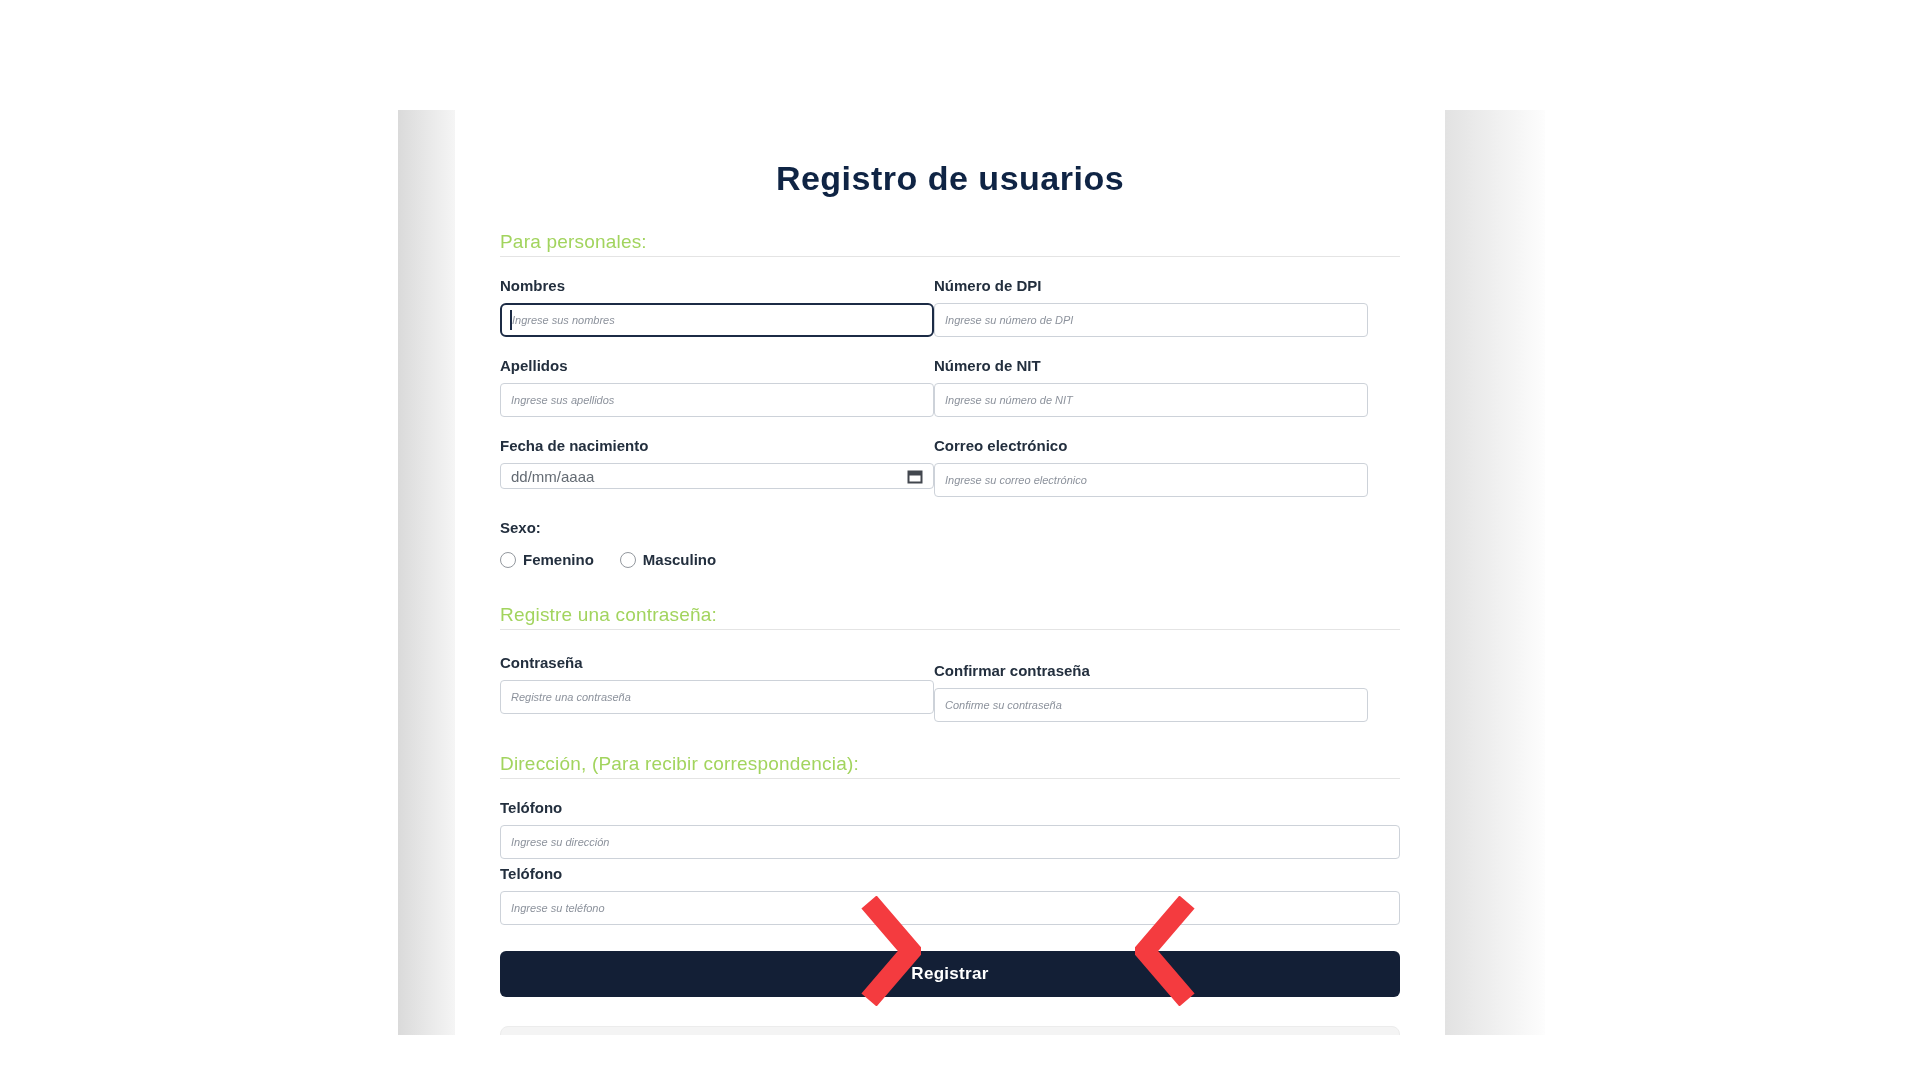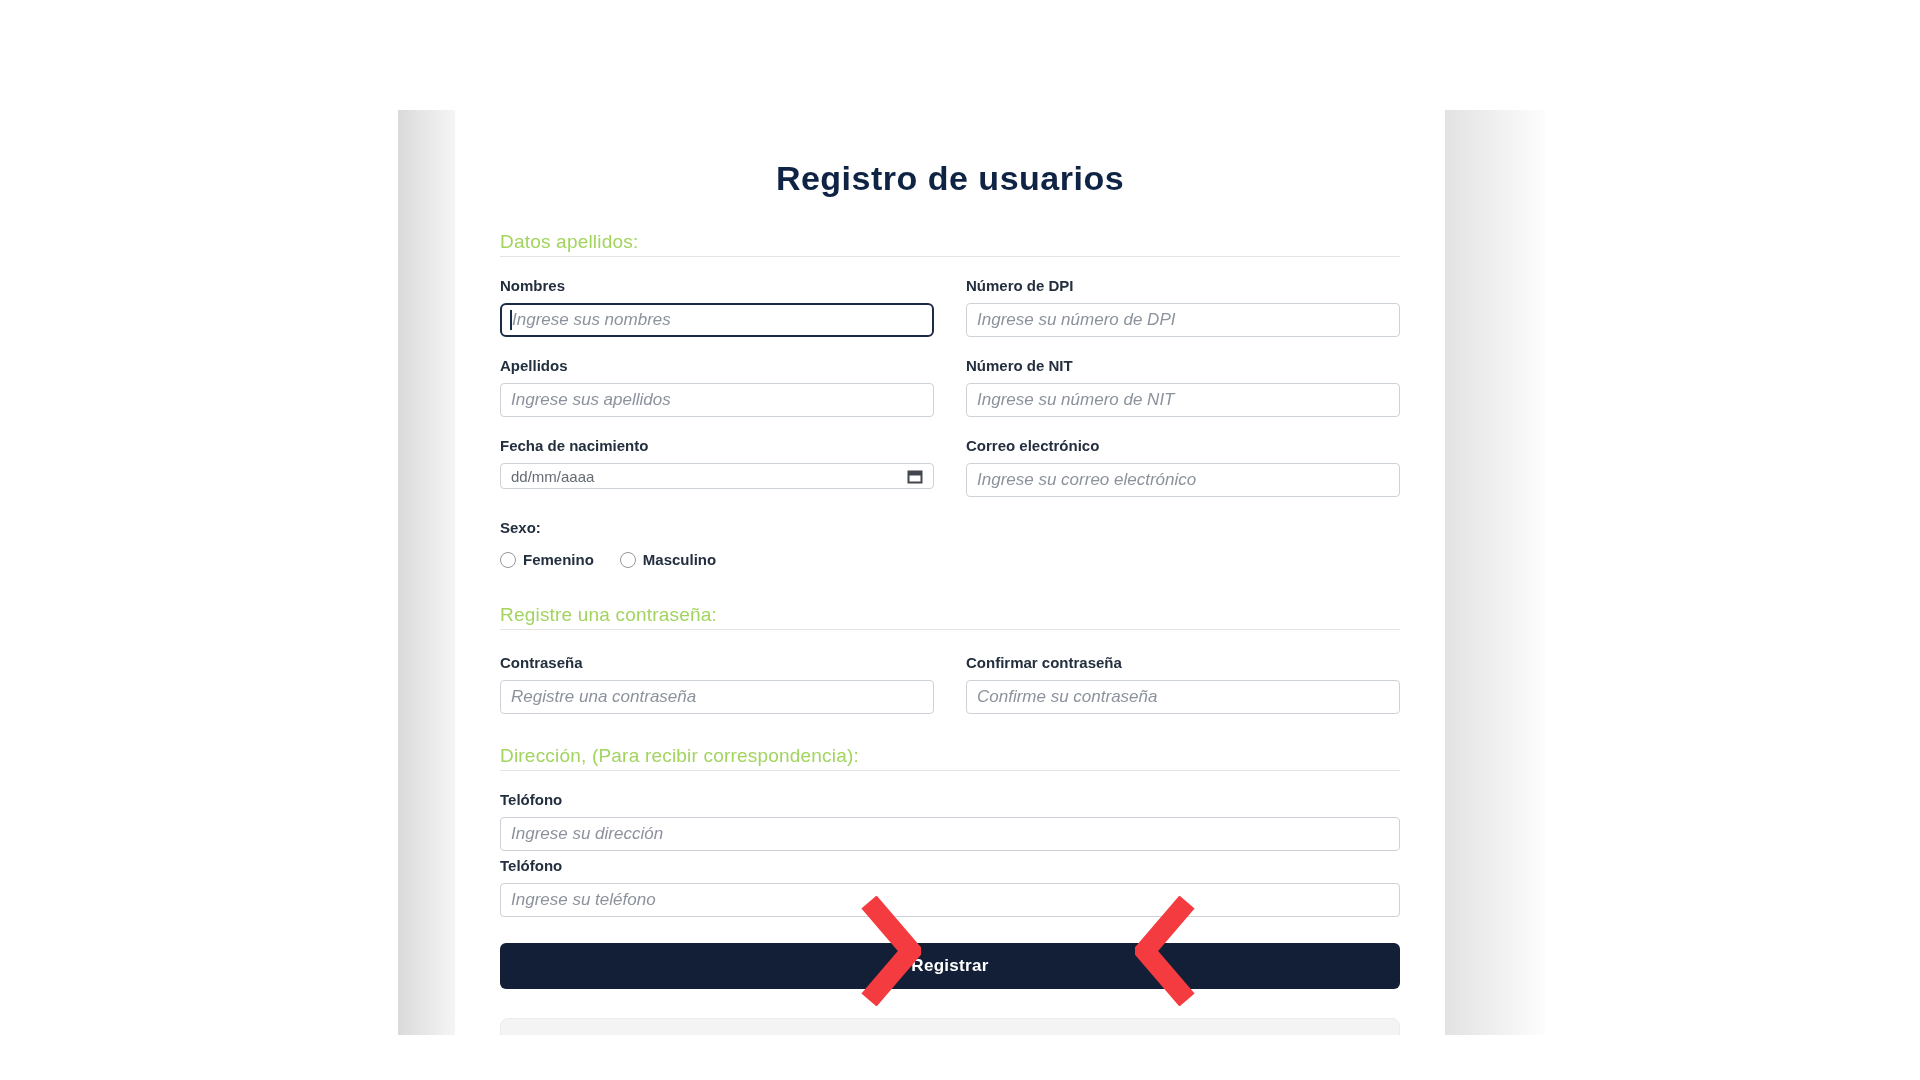--- a/index.html
+++ b/index.html
@@ -22,33 +22,33 @@
     text-align: center; font-size: 34px; font-weight: bold;
     color: #0f2444; letter-spacing: 0.5px; line-height: 41px;
   }
 
   h2.section-heading {
     margin-top: 32px; font-size: 19px; font-weight: normal;
     color: #a2d45e; letter-spacing: 0.2px; line-height: 21px;
     padding-bottom: 4px; border-bottom: 1px solid #e4e4e4;
   }
 
-  .grid2 { display: grid; grid-template-columns: 434px 434px; column-gap: 32px; }
+  .grid2 { display: grid; grid-template-columns: 434px 434px; }
 
   .field-label {
     display: block; margin-top: 20px; margin-bottom: 8px;
     font-size: 15px; font-weight: bold; color: #232f3e; line-height: 18px;
   }
   .field-label.tight { margin-top: 6px; }
 
   .text-input {
     width: 100%; height: 34px;
     border: 1px solid #cdd2d9; border-radius: 4px;
     padding: 0 10px; font-family: "Liberation Sans", sans-serif;
-    font-size: 17px; color: #333; background: #fff; outline: none;
+    font-size: 11px; color: #333; background: #fff; outline: none;
   }
   .text-input::placeholder { color: #8c929c; font-style: italic; opacity: 1; }
 
   .input-wrap { position: relative; }
   .input-wrap .focused {
     border: 2px solid #1c2b45; border-radius: 6px; height: 34px;
   }
   .caret {
     position: absolute; left: 10px; top: 7px; width: 1.5px; height: 20px;
     background: #1c2b45;
@@ -93,21 +93,21 @@
 </head>
 <body>
 
 <div class="frame">
   <div class="gutter-left"></div>
 
   <div class="card">
 
     <h1 class="page-title">Registro de usuarios</h1>
 
-    <h2 class="section-heading">Datos apellidos:</h2>
+    <h2 class="section-heading">Para personales:</h2>
 
     <div class="grid2">
       <div>
         <label class="field-label">Nombres</label>
         <div class="input-wrap">
           <input class="text-input focused" type="text" placeholder="Ingrese sus nombres" style="">
           <div class="caret"></div>
         </div>
       </div>
       <div>
@@ -153,21 +153,21 @@
     </div>
 
     <h2 class="section-heading" style="margin-top:36px">Registre una contraseña:</h2>
 
     <div class="grid2">
       <div>
         <label class="field-label" style="margin-top:24px">Contraseña</label>
         <input class="text-input" type="text" placeholder="Registre una contraseña" style="">
       </div>
       <div>
-        <label class="field-label" style="margin-top:24px">Confirmar contraseña</label>
+        <label class="field-label" style="margin-top:32px">Confirmar contraseña</label>
         <input class="text-input" type="text" placeholder="Confirme su contraseña" style="">
       </div>
     </div>
 
     <h2 class="section-heading" style="margin-top:31px">Dirección, (Para recibir correspondencia):</h2>
 
     <label class="field-label">Telófono</label>
     <input class="text-input" type="text" placeholder="Ingrese su dirección" style="">
 
     <label class="field-label tight">Telófono</label>

